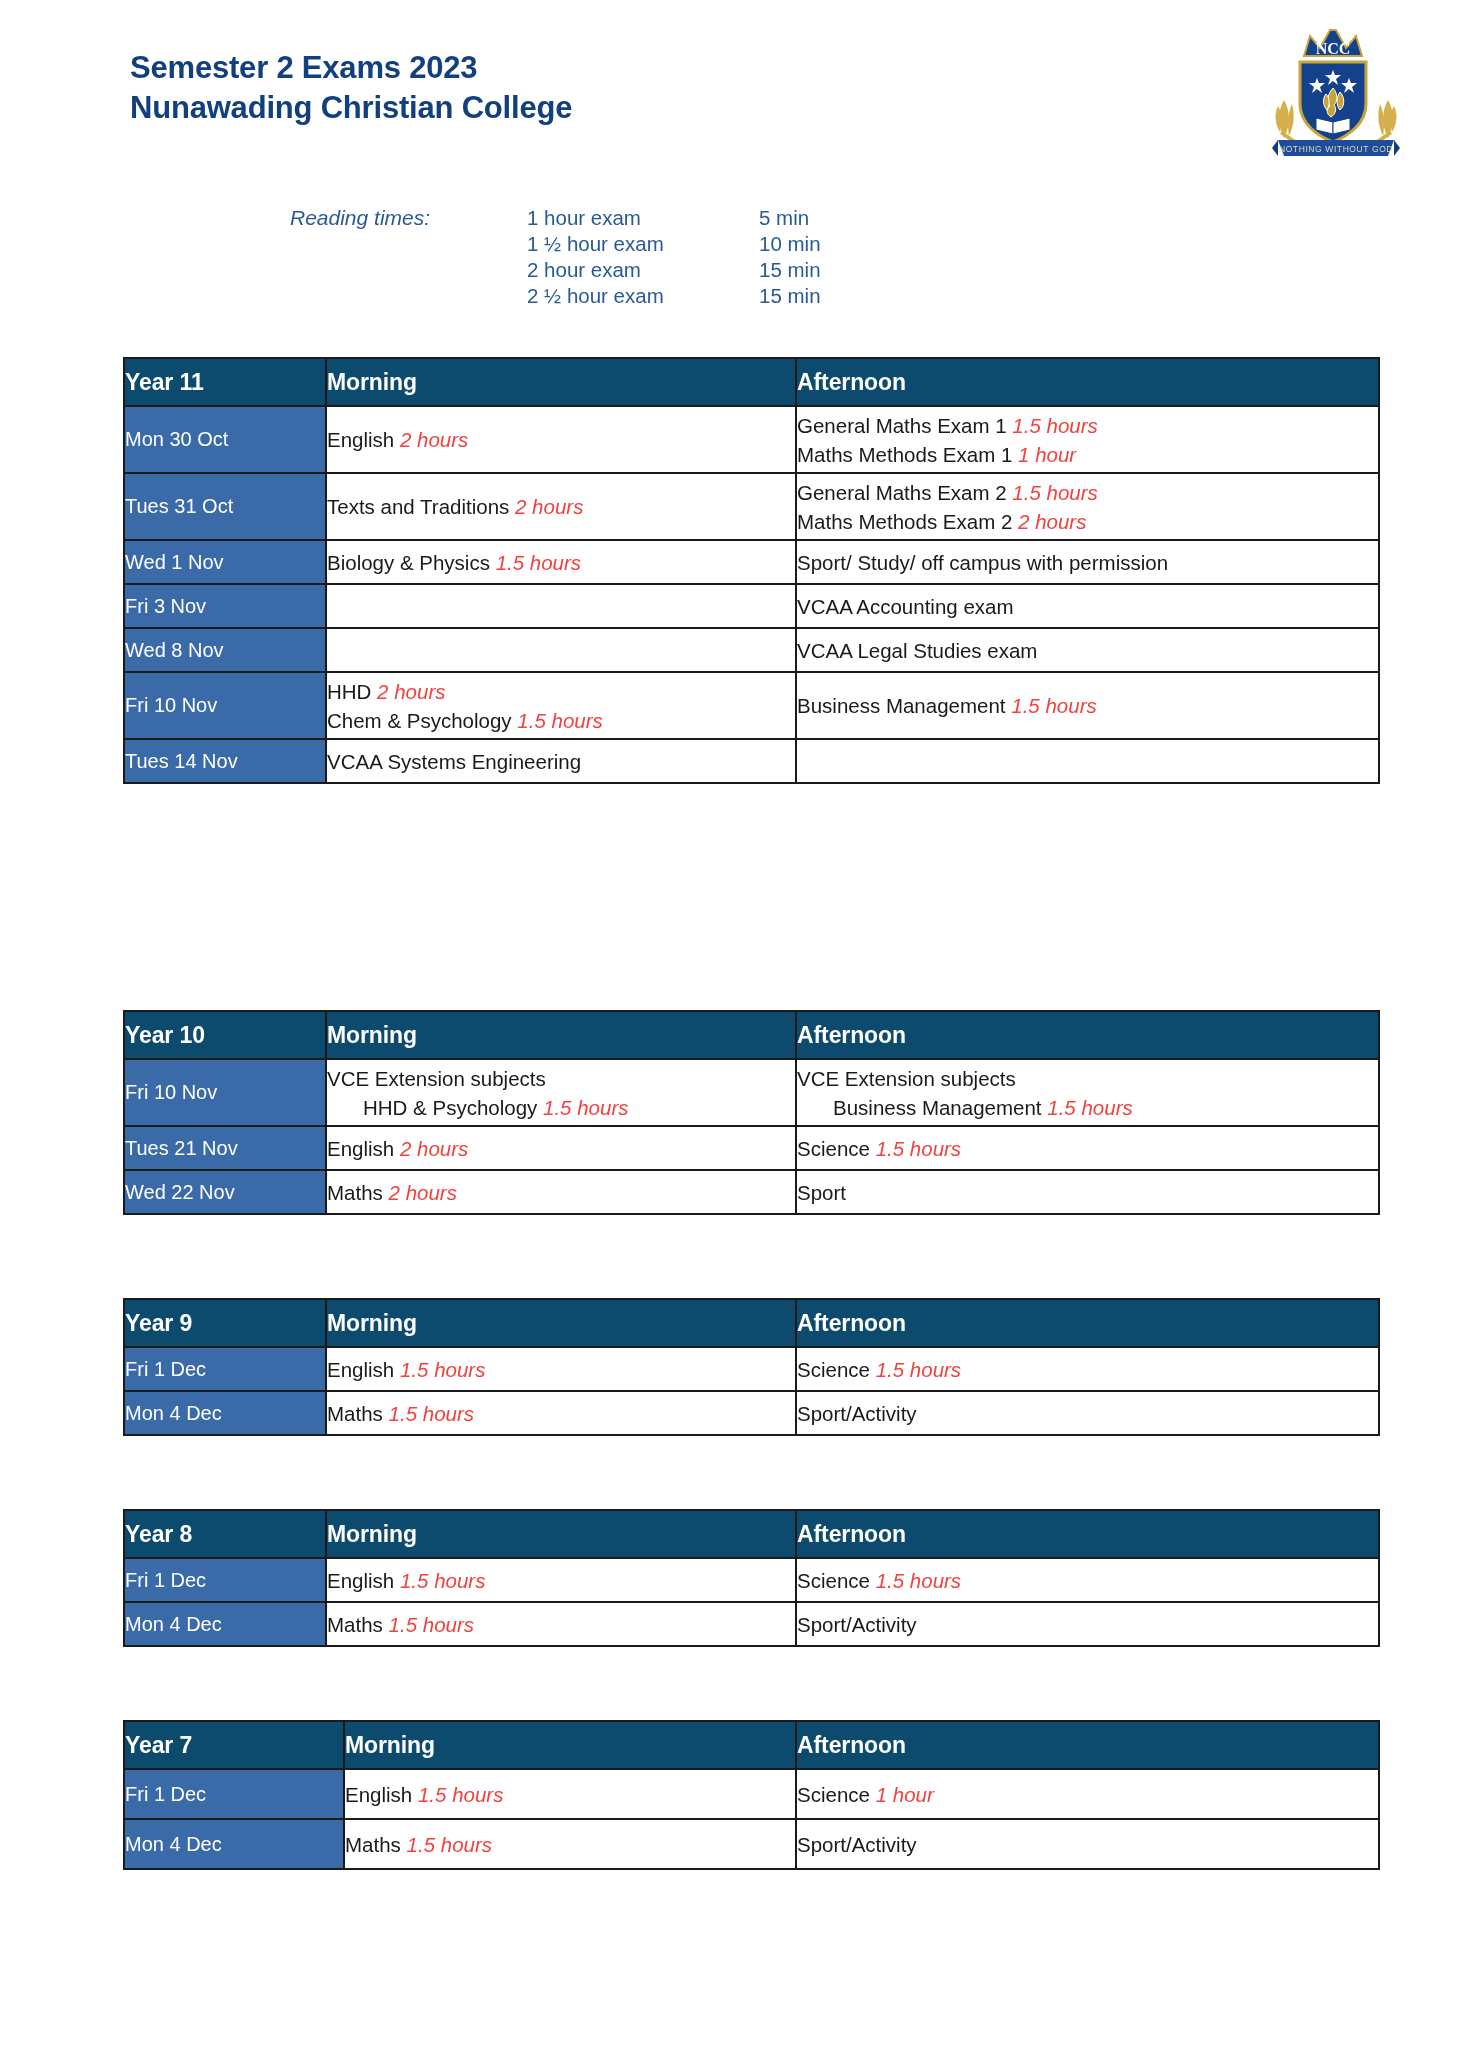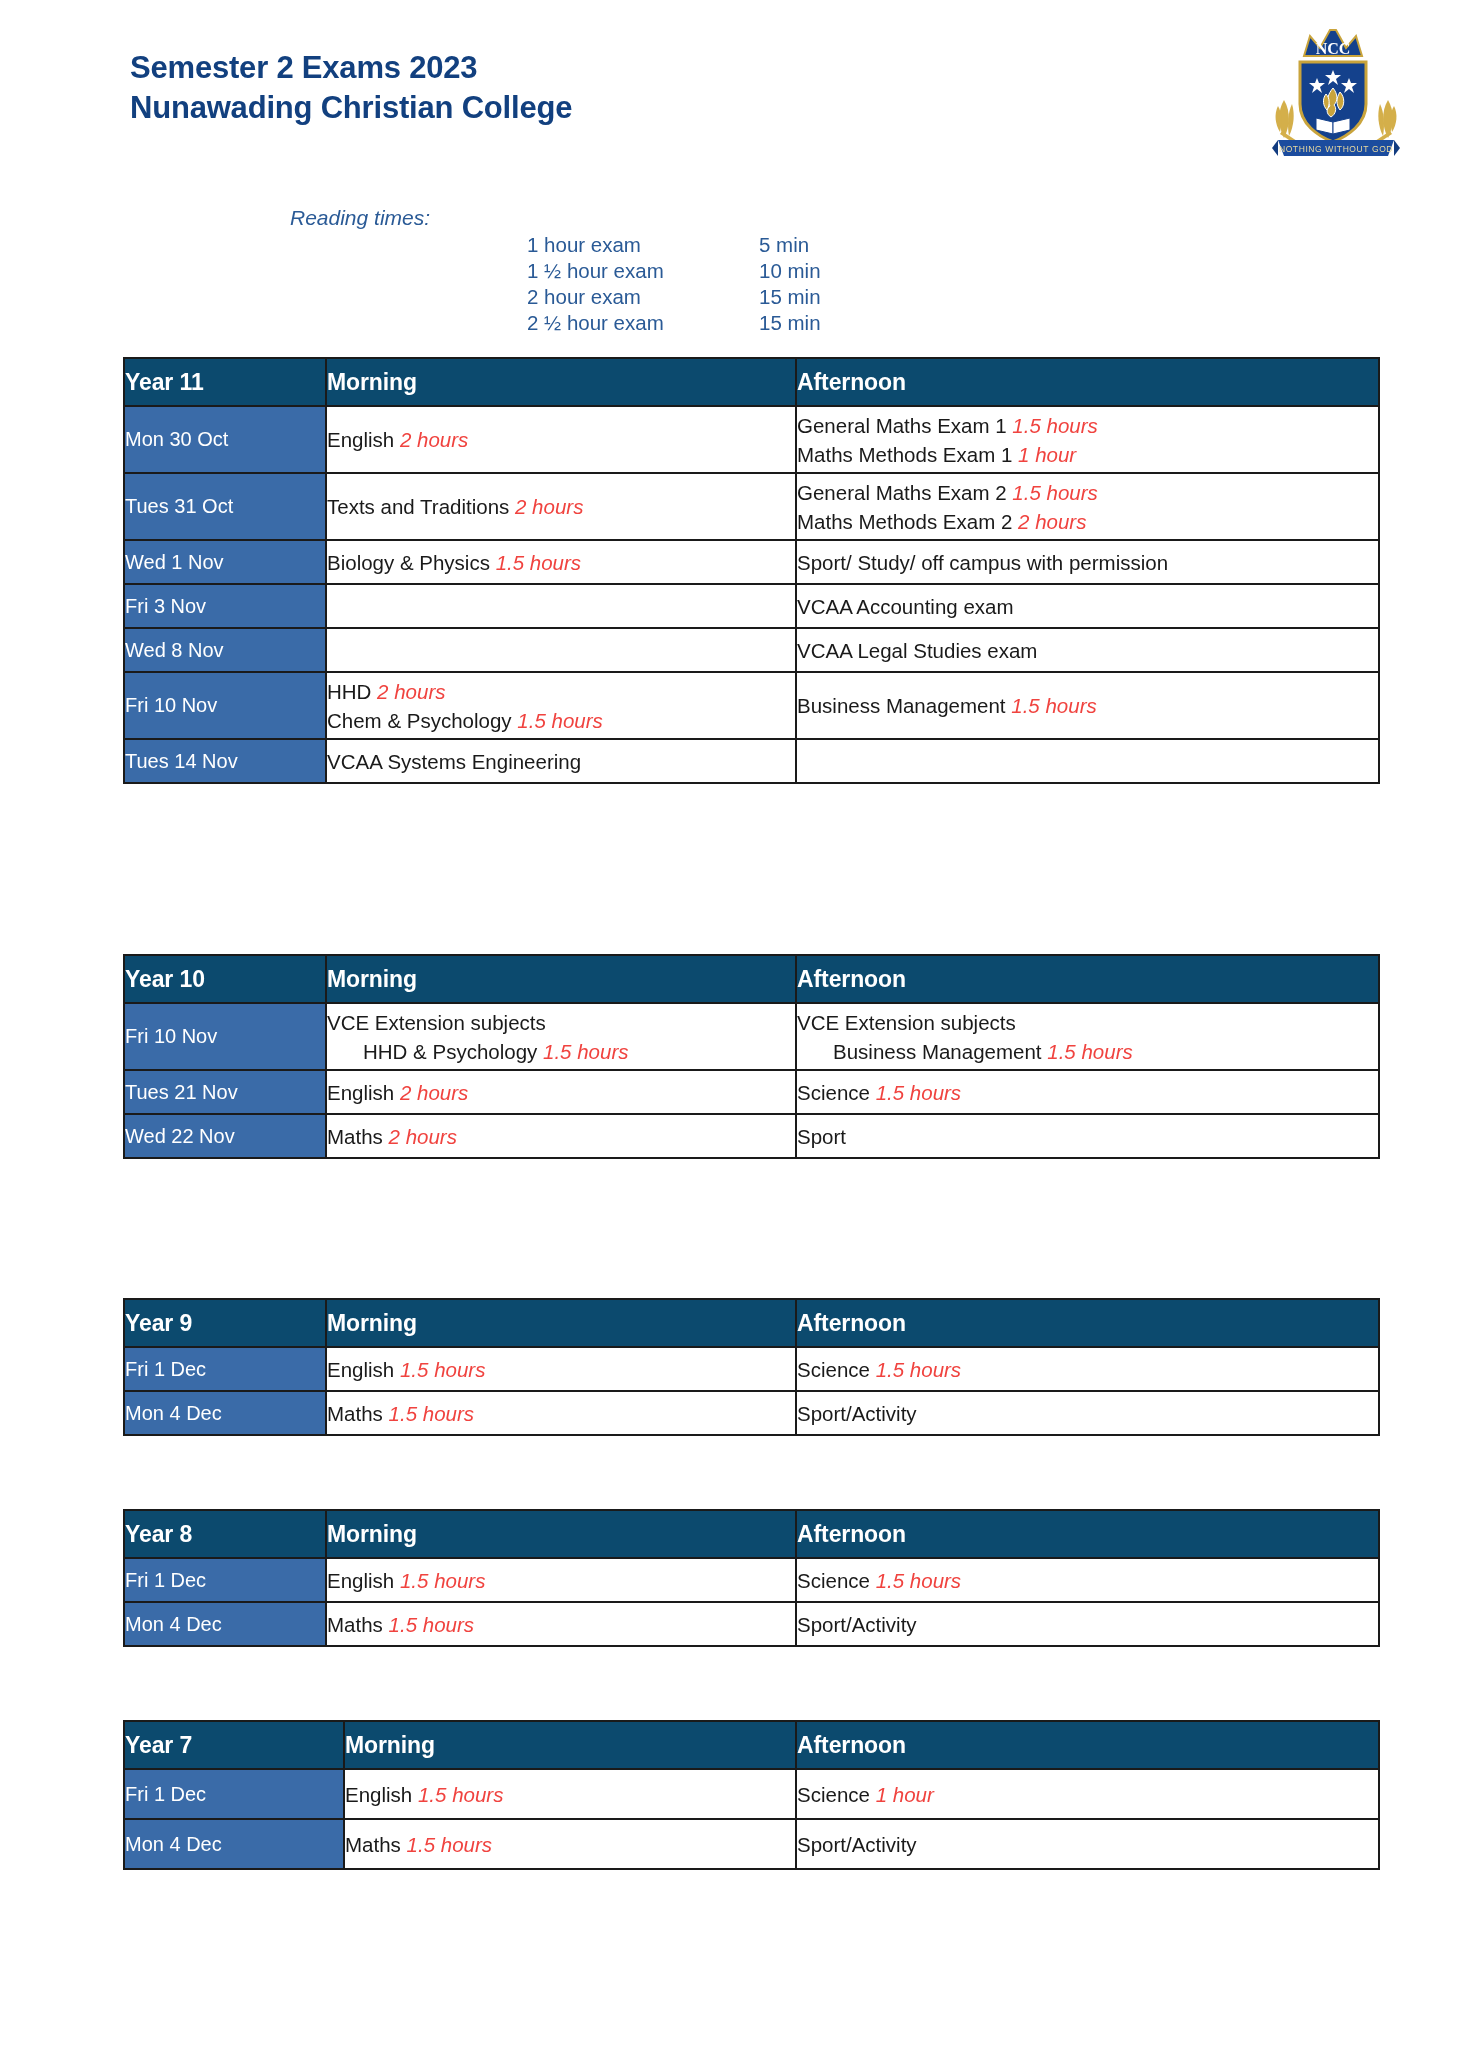--- a/index.html
+++ b/index.html
@@ -57,21 +57,21 @@
     align-items: flex-start;
   }
   .reading-label {
     font-style: italic;
     font-size: 21px;
     color: #2A5A96;
     width: 237px;
     line-height: 26px;
     white-space: nowrap;
   }
-  .reading-rows { display: block; margin-top: 27px; }
+  .reading-rows { display: block; }
   .reading-row {
     display: flex;
     line-height: 26px;
     white-space: nowrap;
   }
   .reading-exam {
     font-size: 20.5px;
     color: #2A5A96;
     width: 232px;
   }
@@ -292,21 +292,21 @@
             <tr style="height:44px">
               <td class="date-cell">Tues 14 Nov</td>
               <td class="body-cell">
                 <span class="ln"><span>VCAA Systems Engineering</span></span>
               </td>
               <td class="body-cell"></td>
             </tr>
           </tbody>
         </table>
       </div>
-      <div class="exam-table" style="top: 954px;">
+      <div class="exam-table" style="top: 1010px;">
         <table>
           <colgroup>
             <col class="col-date">
             <col class="col-morn">
             <col class="col-aft">
           </colgroup>
           <thead>
             <tr>
               <th class="hdr-cell">Year 10</th>
               <th class="hdr-cell">Morning</th>

